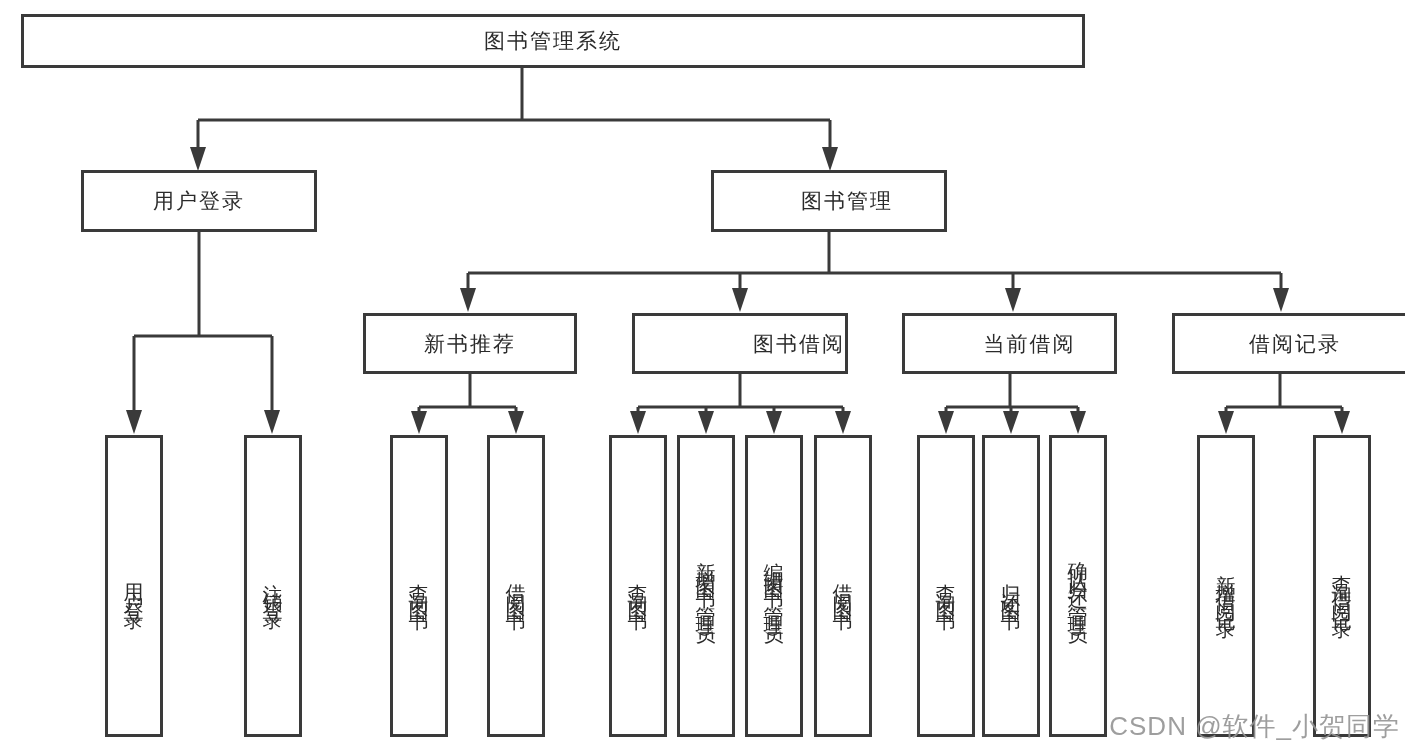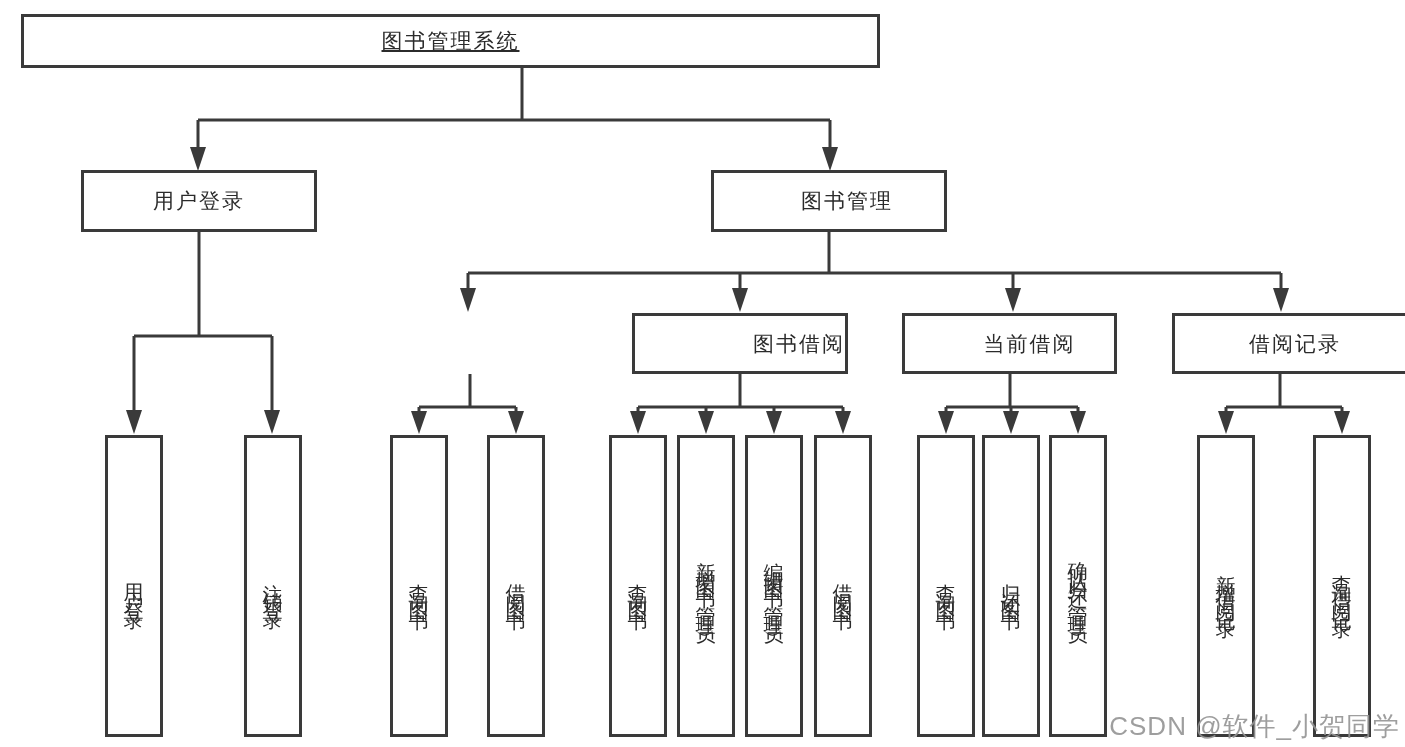--- a/index.html
+++ b/index.html
@@ -22,21 +22,21 @@
     fill:#3a3a3a; stroke:none;
   }
   .box {
     position:absolute;
     box-sizing:border-box;
     background:#ffffff;
     border:3px solid #3a3a3a;
     display:flex; align-items:center; justify-content:center;
   }
   .h-box { font-size:21px; letter-spacing:2px; }
-  .root-box { left:21px; top:14px; width:859px; height:54px;text-decoration:underline; }
+  .root-box { left:21px; top:14px; width:1064px; height:54px; }
   .l2 { top:170px; width:236px; height:62px; }
   .l3 { top:313px; height:61px; }
   .v-box { top:435px; width:58px; height:302px; }
   .v-box span {
     writing-mode:vertical-rl;
     text-orientation:mixed;
     font-size:20px;
     letter-spacing:9px;
     line-height:1.1;
     white-space:nowrap;
@@ -102,20 +102,23 @@
     <span>图书管理系统</span>
   </div>
 
   <div class="box h-box l2" style="left:81px;">
     <span>用户登录</span>
   </div>
   <div class="box h-box l2" style="left:711px;padding-left:36px;">
     <span>图书管理</span>
   </div>
 
+  <div class="box h-box l3" style="left:363px;width:214px;">
+    <span>新书推荐</span>
+  </div>
   <div class="box h-box l3" style="left:632px;width:216px;justify-content:flex-end;">
     <span>图书借阅</span>
   </div>
   <div class="box h-box l3" style="left:902px;width:215px;padding-left:40px;">
     <span>当前借阅</span>
   </div>
   <div class="box h-box l3" style="left:1172px;width:246px;">
     <span>借阅记录</span>
   </div>
 

